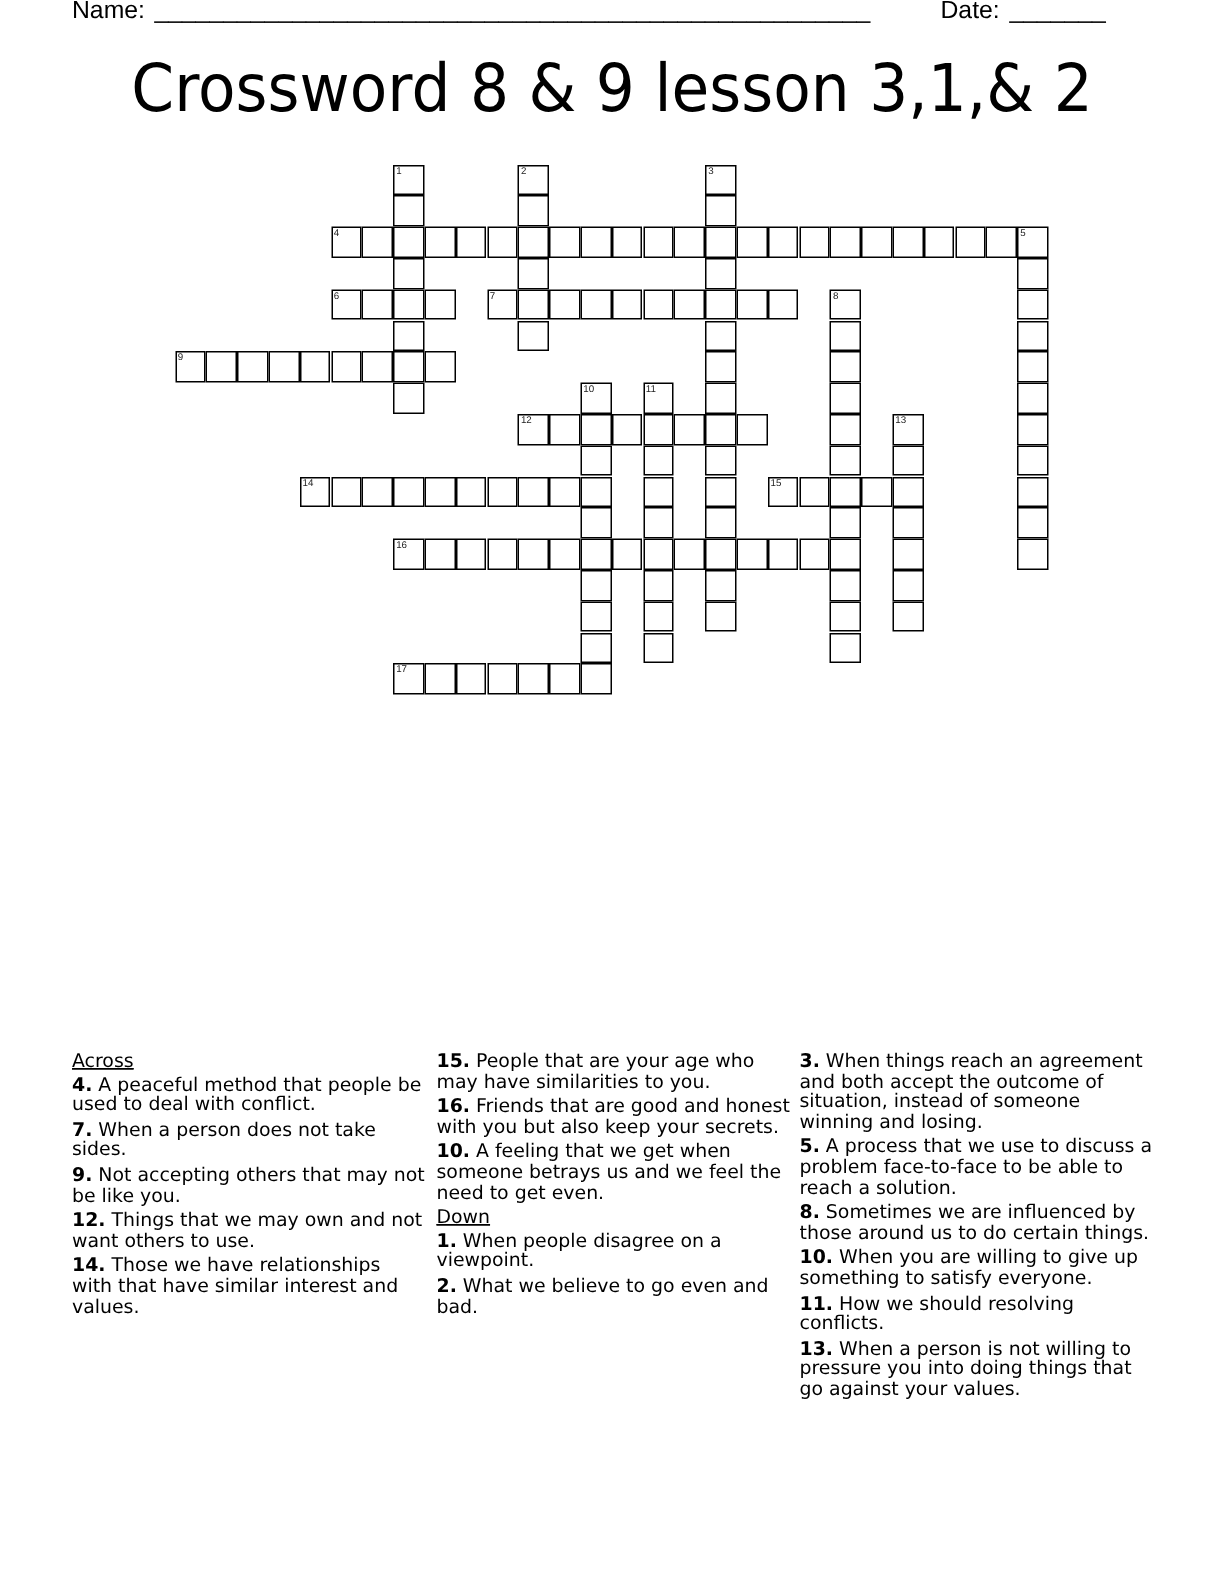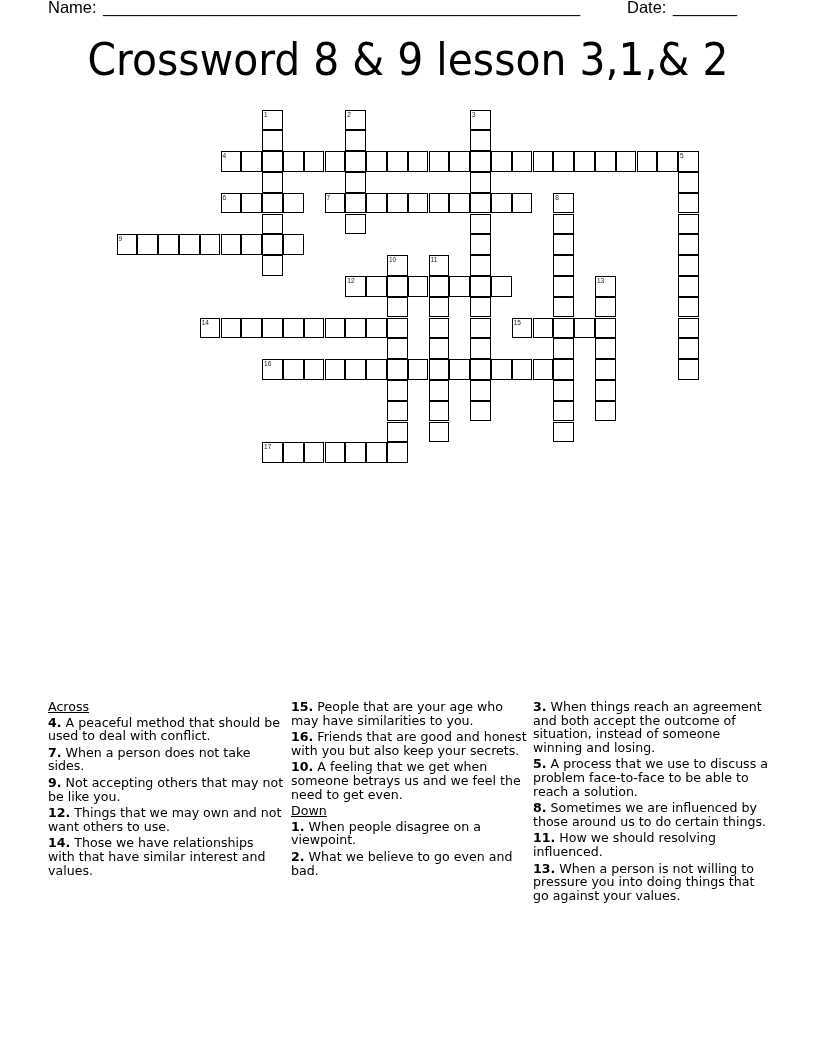--- a/index.html
+++ b/index.html
@@ -232,35 +232,36 @@
     </div>
     <div class="cell" style="left: 283.4px; top: 442.8px;"></div>
     <div class="cell" style="left: 304.2px; top: 442.8px;"></div>
     <div class="cell" style="left: 325px; top: 442.8px;"></div>
     <div class="cell" style="left: 345.8px; top: 442.8px;"></div>
     <div class="cell" style="left: 366.6px; top: 442.8px;"></div>
   </div>
 
 <div class="clues col1">
   <div class="heading"><span>Across</span></div>
-  <div class="clue"><span class="cnum">4.</span> <span>A peaceful method that should be used to deal with conflict.</span></div>
+  <div class="clue"><span class="cnum">4.</span> <span>A peaceful method that people be used to deal with conflict.</span></div>
   <div class="clue"><span class="cnum">7.</span> <span>When a person does not take sides.</span></div>
   <div class="clue"><span class="cnum">9.</span> <span>Not accepting others that may not be like you.</span></div>
   <div class="clue"><span class="cnum">12.</span> <span>Things that we may own and not want others to use.</span></div>
   <div class="clue"><span class="cnum">14.</span> <span>Those we have relationships with that have similar interest and values.</span></div>
 </div>
 
 <div class="clues col2">
   <div class="clue"><span class="cnum">15.</span> <span>People that are your age who may have similarities to you.</span></div>
   <div class="clue"><span class="cnum">16.</span> <span>Friends that are good and honest with you but also keep your secrets.</span></div>
   <div class="clue"><span class="cnum">10.</span> <span>A feeling that we get when someone betrays us and we feel the need to get even.</span></div>
   <div class="heading"><span>Down</span></div>
   <div class="clue"><span class="cnum">1.</span> <span>When people disagree on a viewpoint.</span></div>
   <div class="clue"><span class="cnum">2.</span> <span>What we believe to go even and bad.</span></div>
 </div>
 
 <div class="clues col3">
   <div class="clue"><span class="cnum">3.</span> <span>When things reach an agreement and both accept the outcome of situation, instead of someone winning and losing.</span></div>
   <div class="clue"><span class="cnum">5.</span> <span>A process that we use to discuss a problem face-to-face to be able to reach a solution.</span></div>
   <div class="clue"><span class="cnum">8.</span> <span>Sometimes we are influenced by those around us to do certain things.</span></div>
-  <div class="clue"><span class="cnum">11.</span> <span>How we should resolving influenced.</span></div>
+  <div class="clue"><span class="cnum">10.</span> <span>When you are willing to give up something to satisfy everyone.</span></div>
+  <div class="clue"><span class="cnum">11.</span> <span>How we should resolving conflicts.</span></div>
   <div class="clue"><span class="cnum">13.</span> <span>When a person is not willing to pressure you into doing things that go against your values.</span></div>
 </div>
 
 </body></html>

